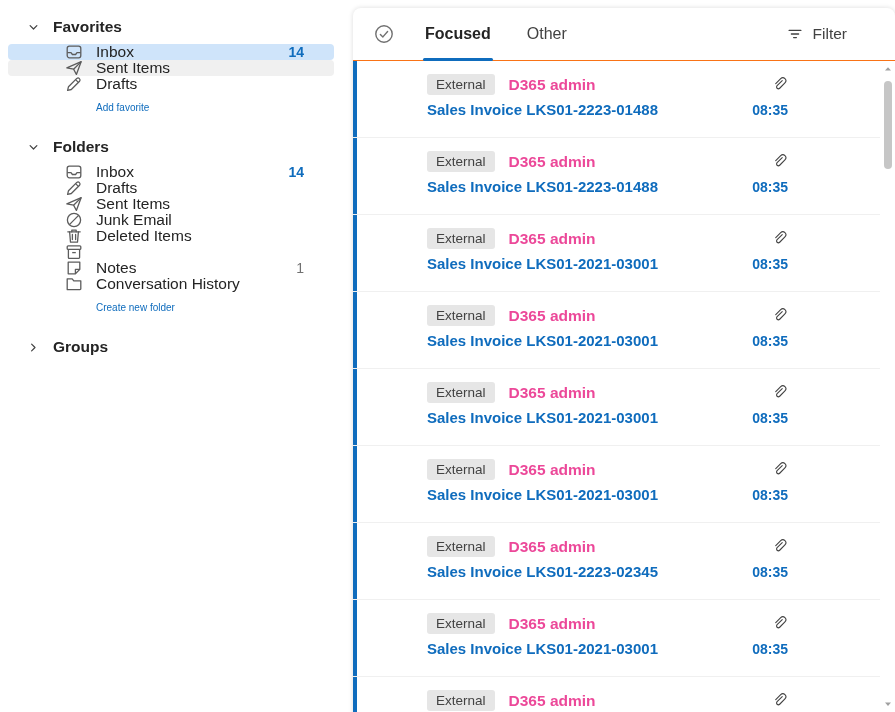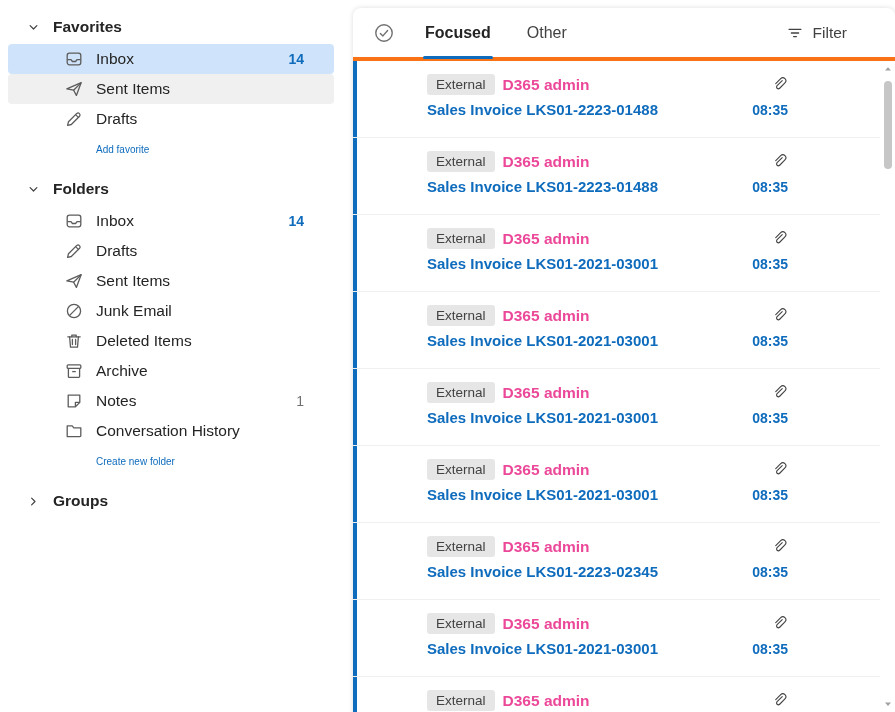--- a/index.html
+++ b/index.html
@@ -11,21 +11,21 @@
     -webkit-font-smoothing:antialiased;
   }
   .app { position:relative; width:895px; height:712px; }
 
   
   .sidebar { position:absolute; left:8px; top:0; width:340px; height:712px; padding-top:10px; background:#fff; }
   .section { margin-bottom:8px; }
   .section-header { display:flex; align-items:center; height:34px; padding-left:18px; gap:12px; cursor:pointer; }
   .section-label { font-size:15.5px; font-weight:700; color:#242424; }
   .nav-item {
-    display:flex; align-items:center; height:30px;
+    display:flex; align-items:center; height:16px;
     padding-left:56px; padding-right:30px; gap:12px;
     font-size:15.5px; color:#242424; cursor:pointer;
     border-radius:4px; margin-right:14px;
   }
   .nav-item.selected { background:#cfe4fa; }
   .nav-item.hover    { background:#f0f0f0; }
   .nav-label { flex:1; white-space:nowrap; }
   .count { font-size:14px; font-weight:700; }
   .count.accent { color:#0f6cbd; }
   .count.muted  { color:#707070; font-weight:400; }
@@ -38,21 +38,21 @@
   .icon.chev { width:15px; height:15px; color:#424242; }
 
   
   .list-panel {
     position:absolute; left:353px; top:8px; right:0; bottom:-10px;
     background:#fff; border-radius:8px 8px 0 0;
     box-shadow:0 0 5px rgba(0,0,0,0.14);
   }
   .tabbar {
     display:flex; align-items:center; height:53px;
-    padding:0 48px 0 20px; border-bottom:4px solid #f97316;
+    padding:0 48px 0 20px; border-bottom:1px solid #f97316;
   }
   .select-all { width:22px; height:22px; color:#707070; margin-right:26px; cursor:pointer; }
   .select-all svg { width:100%; height:100%; }
   .tab {
     position:relative; height:53px; display:flex; align-items:center;
     padding:0 4px; margin-right:28px; font-size:16px; color:#424242; cursor:pointer;
   }
   .tab.active { font-weight:700; color:#242424; }
   .tab.active::after {
     content:""; position:absolute; left:2px; right:2px; bottom:0;
@@ -60,21 +60,21 @@
   }
   .filter { margin-left:auto; display:flex; align-items:center; gap:9px; font-size:15.5px; color:#424242; cursor:pointer; }
   .filter .icon { width:18px; height:18px; color:#424242; }
 
   .emails { position:absolute; top:53px; left:0; right:15px; bottom:0; overflow:hidden; }
   .email-row {
     position:relative; height:77px; border-bottom:1px solid #f0f0f0;
     padding:13px 92px 0 74px; cursor:pointer; background:#fff;
   }
   .unread-bar { position:absolute; left:0; top:0; bottom:0; width:4px; background:#0f6cbd; }
-  .line1 { display:flex; align-items:center; gap:8px; }
+  .line1 { display:flex; align-items:center; gap:14px; }
   .badge {
     background:#e6e6e6; color:#424242; font-size:13.5px;
     padding:3px 9px; border-radius:3px; flex:none;
   }
   .sender { flex:1; font-size:15.5px; font-weight:700; color:#ec4899; white-space:nowrap; overflow:hidden; }
   .icon.clip { width:17px; height:17px; color:#424242; }
   .line2 { display:flex; align-items:center; margin-top:6px; }
   .subject { flex:1; font-size:15px; font-weight:700; color:#0f6cbd; white-space:nowrap; overflow:hidden; }
   .time { font-size:14px; font-weight:700; color:#0f6cbd; flex:none; }
 
@@ -193,21 +193,20 @@
           <span class="nav-label">Deleted Items</span>
         </div>
         <div class="nav-item">
           <span class="icon ">
             <svg viewBox="0 0 20 20" fill="none" stroke="currentColor" stroke-width="1.3" stroke-linejoin="round">
               <rect x="3.2" y="3.8" width="13.6" height="3.6" rx="1"></rect>
               <path d="M4.4 7.4v8.2a.8.8 0 00.8.8h9.6a.8.8 0 00.8-.8V7.4"></path>
               <path d="M8.2 10.6h3.6"></path>
             </svg>
           </span>
-          <span class="nav-label">Archive</span>
         </div>
         <div class="nav-item">
           <span class="icon ">
             <svg viewBox="0 0 20 20" fill="none" stroke="currentColor" stroke-width="1.3" stroke-linejoin="round">
               <path d="M4.2 4.2h11.6v7.2l-4.4 4.4H4.2V4.2z"></path>
               <path d="M11.4 15.8v-4.4h4.4"></path>
             </svg>
           </span>
           <span class="nav-label">Notes</span>
           <span class="count muted">1</span>

